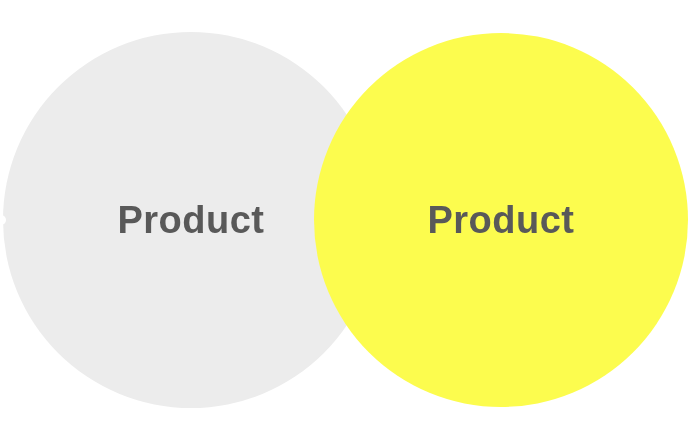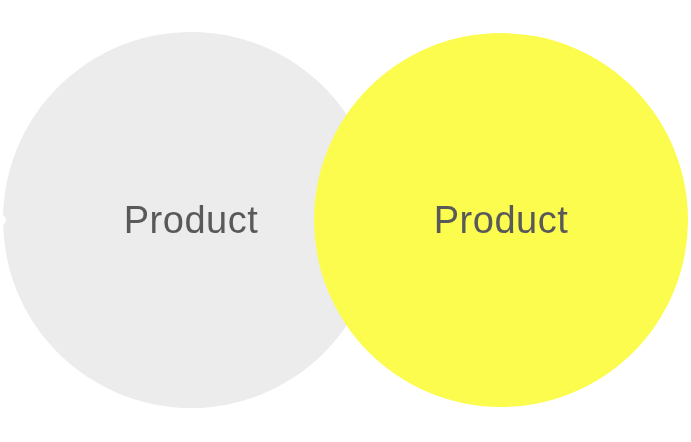--- a/index.html
+++ b/index.html
@@ -38,21 +38,21 @@
     left: 314px;
     top: 33px;
     width: 374px;
     height: 374px;
     z-index: 2;
   }
   .circle-label {
     text-align: right;
     font-size: 38px;
     line-height: 44px;
-    font-weight: 400;
+    font-weight: 700;
     letter-spacing: 0.5px;
     user-select: none;
   }
   .circle-label span {
     display: block;
   }
   
   .edge-notch {
     position: absolute;
     left: 0;

